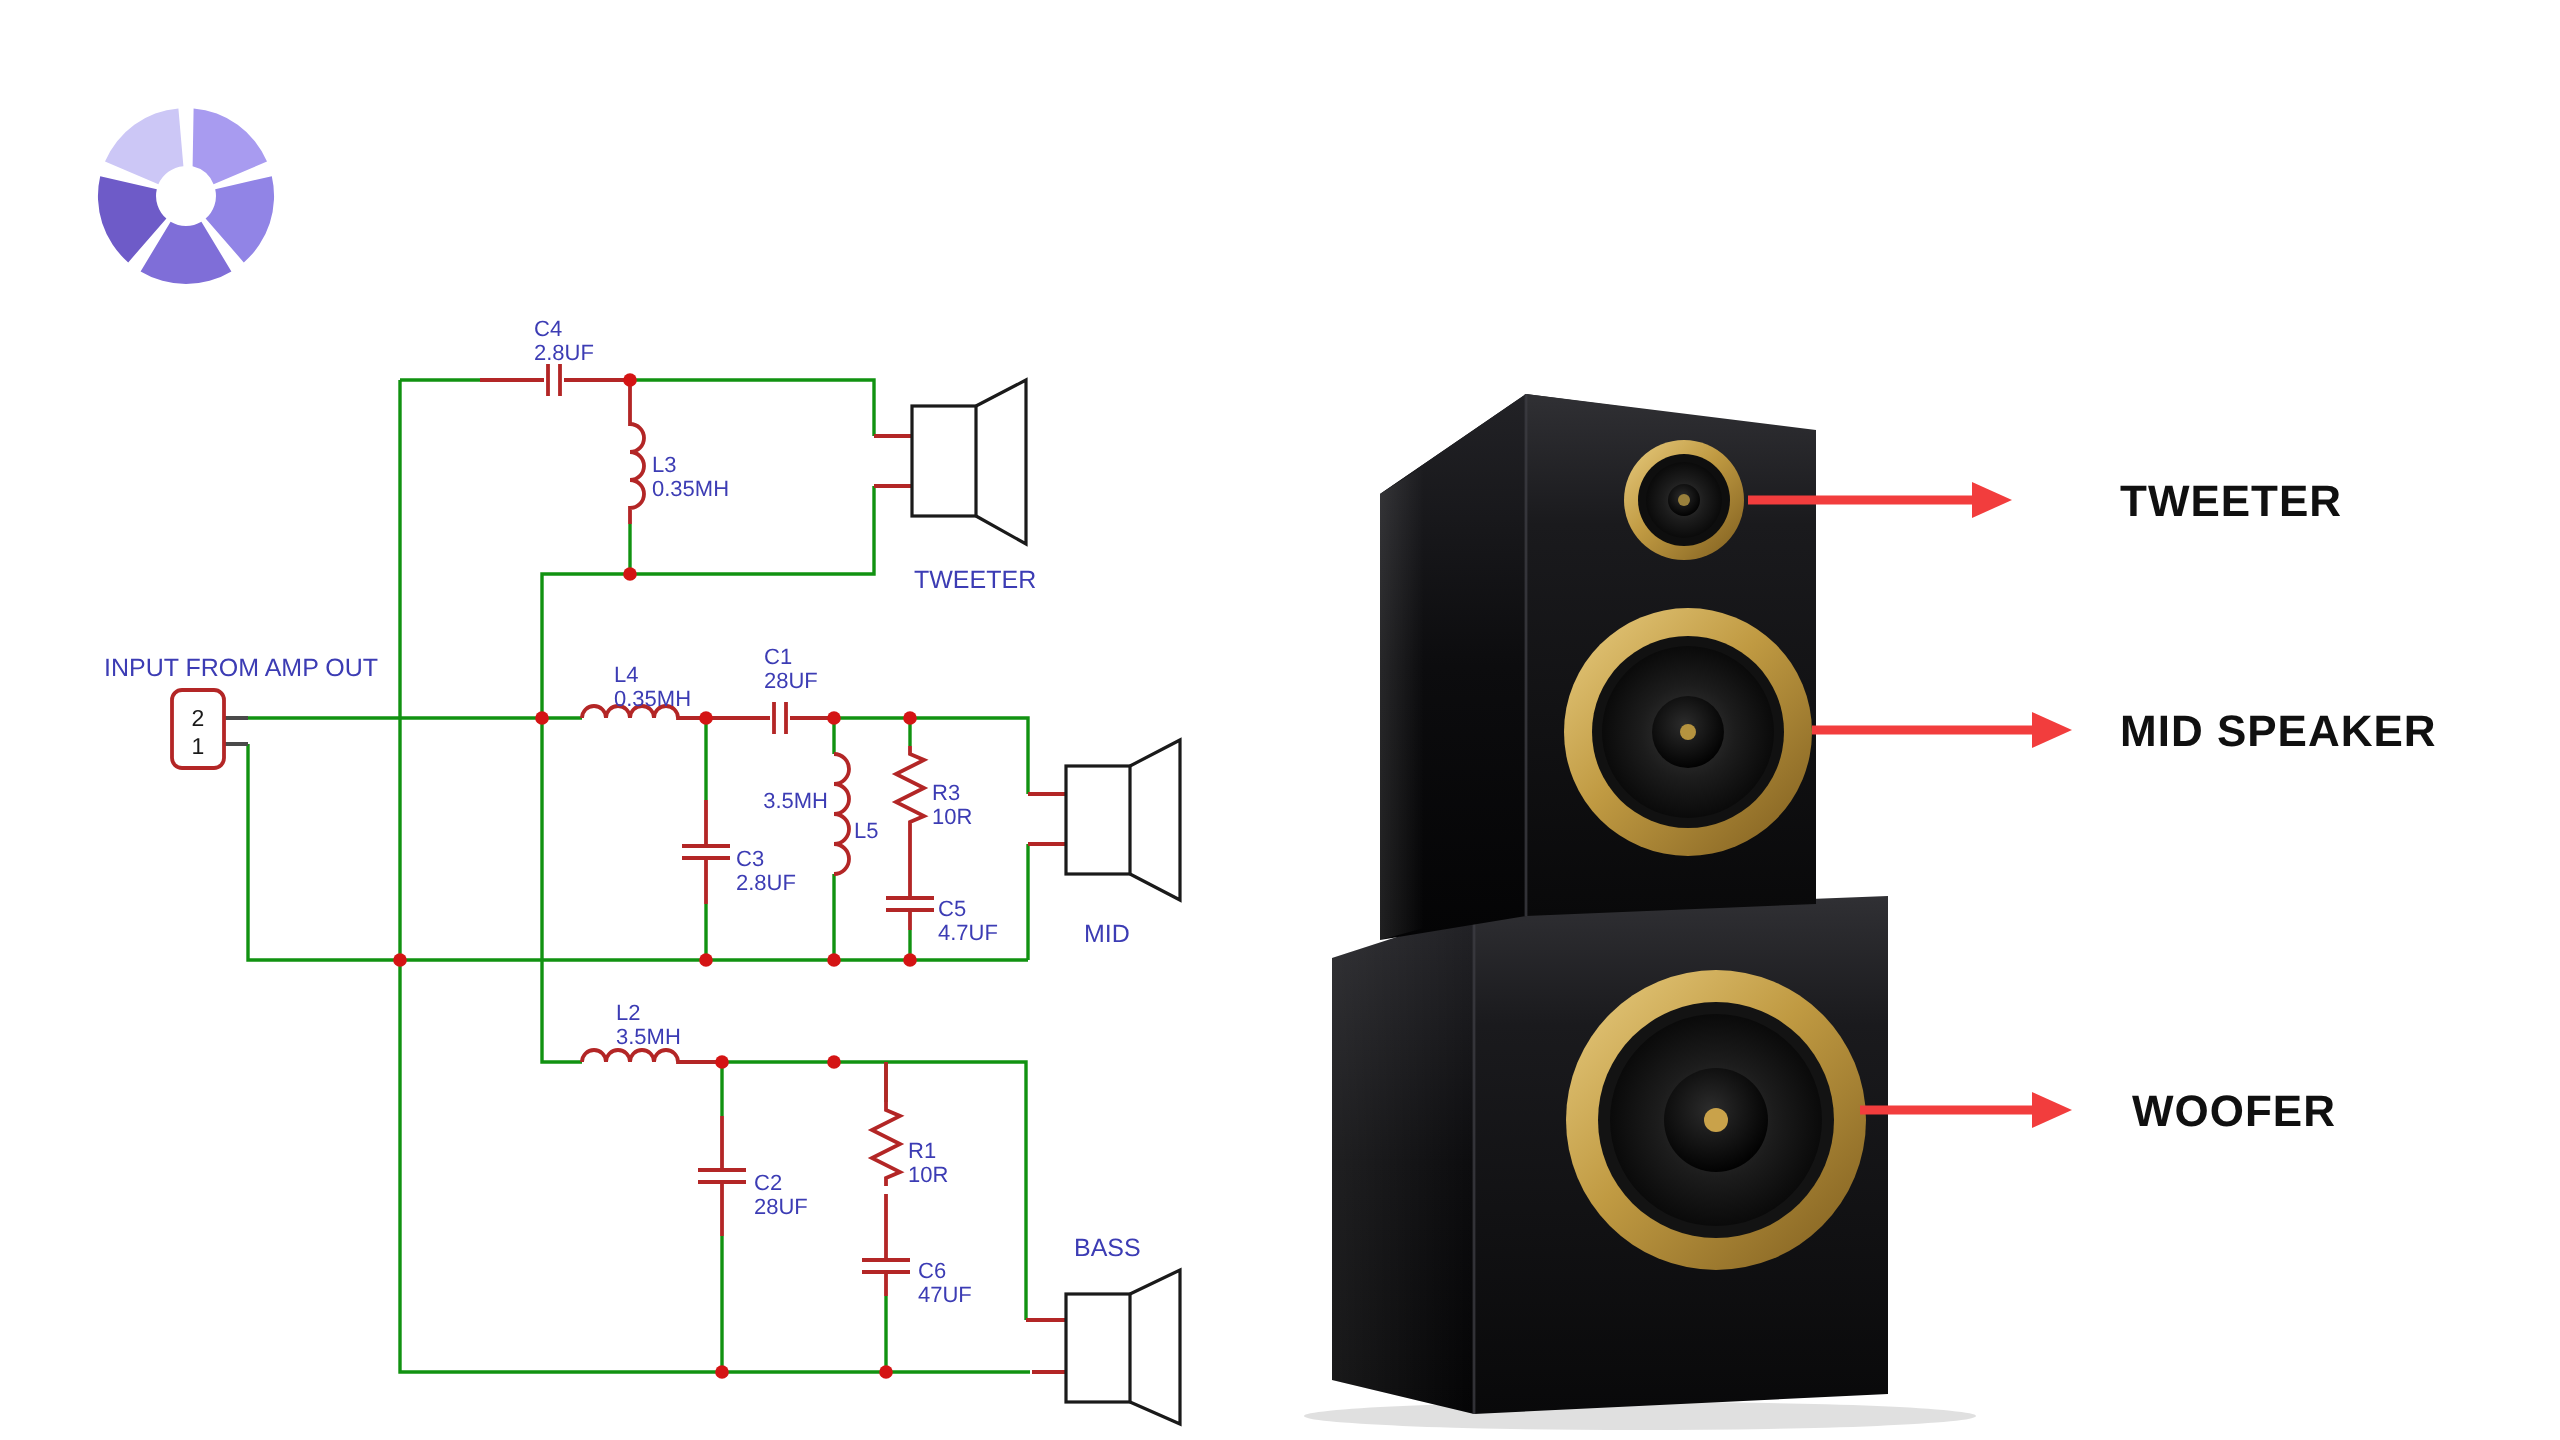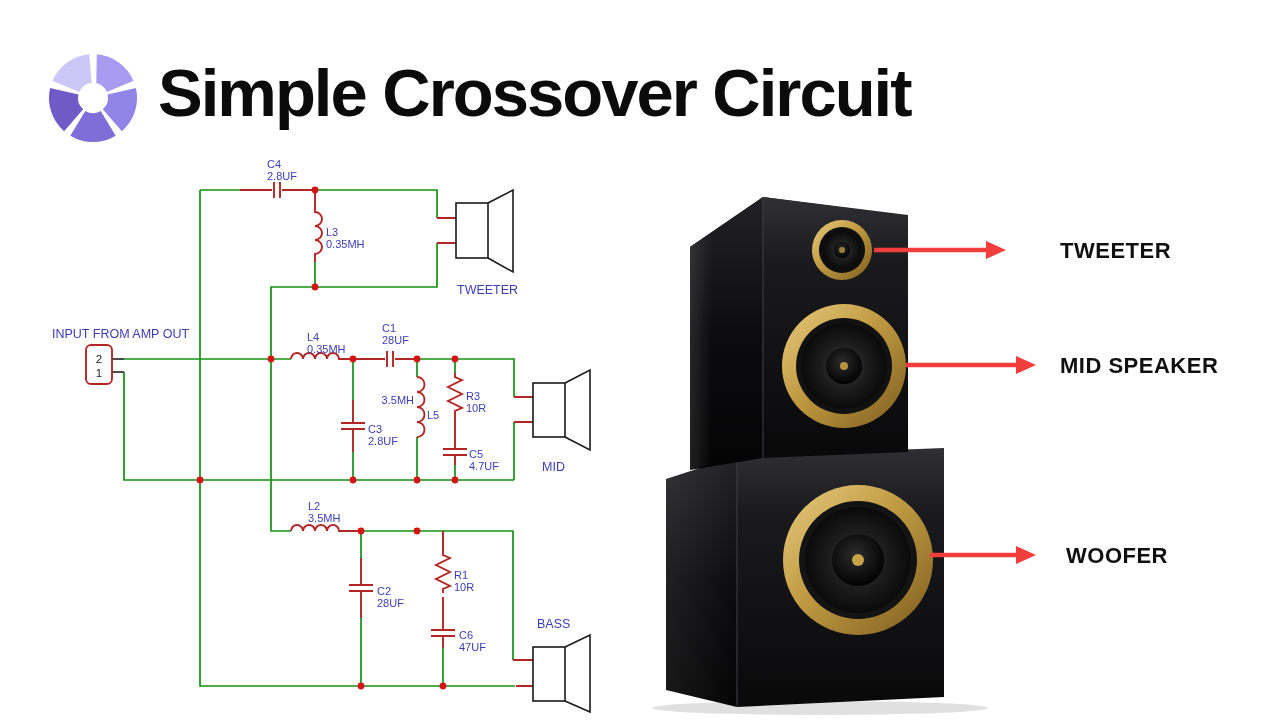--- a/index.html
+++ b/index.html
@@ -27,21 +27,20 @@
 
   <svg class="logo-svg" width="1280" height="150" viewBox="0 0 1280 150" aria-hidden="true">
     <g>
       <path d="M96.8,54.2 A44,44 0 0 1 133.5,80.8 L106.8,92.1 A15,15 0 0 0 96.3,83.1 Z" fill="#a89bf0"></path>
       <path d="M135.9,88.1 A44,44 0 0 1 121.9,131.2 L102.8,109.3 A15,15 0 0 0 107.6,94.6 Z" fill="#9184e6"></path>
       <path d="M115.7,135.7 A44,44 0 0 1 70.3,135.7 L85.3,110.9 A15,15 0 0 0 100.7,110.9 Z" fill="#7f6ed8"></path>
       <path d="M64.1,131.2 A44,44 0 0 1 50.1,88.1 L78.4,94.6 A15,15 0 0 0 83.2,109.3 Z" fill="#6e5bc8"></path>
       <path d="M52.5,80.8 A44,44 0 0 1 89.2,54.2 L91.7,83.1 A15,15 0 0 0 79.2,92.1 Z" fill="#ccc7f6"></path>
     </g>
   </svg>
-  <h1 class="title">Simple Crossover Circuit</h1>
 
   <svg class="main-svg" width="1280" height="720" viewBox="0 0 1280 720">
     <defs>
       <linearGradient id="gGold" x1="0" y1="0" x2="1" y2="1">
         <stop offset="0" stop-color="#e8cc80"></stop>
           <stop offset="0.45" stop-color="#c09a42"></stop>
         <stop offset="1" stop-color="#7e5d1e"></stop>
       </linearGradient>
       <radialGradient id="gCone" cx="0.5" cy="0.5" r="0.5">
         <stop offset="0" stop-color="#3a3a3a"></stop>

